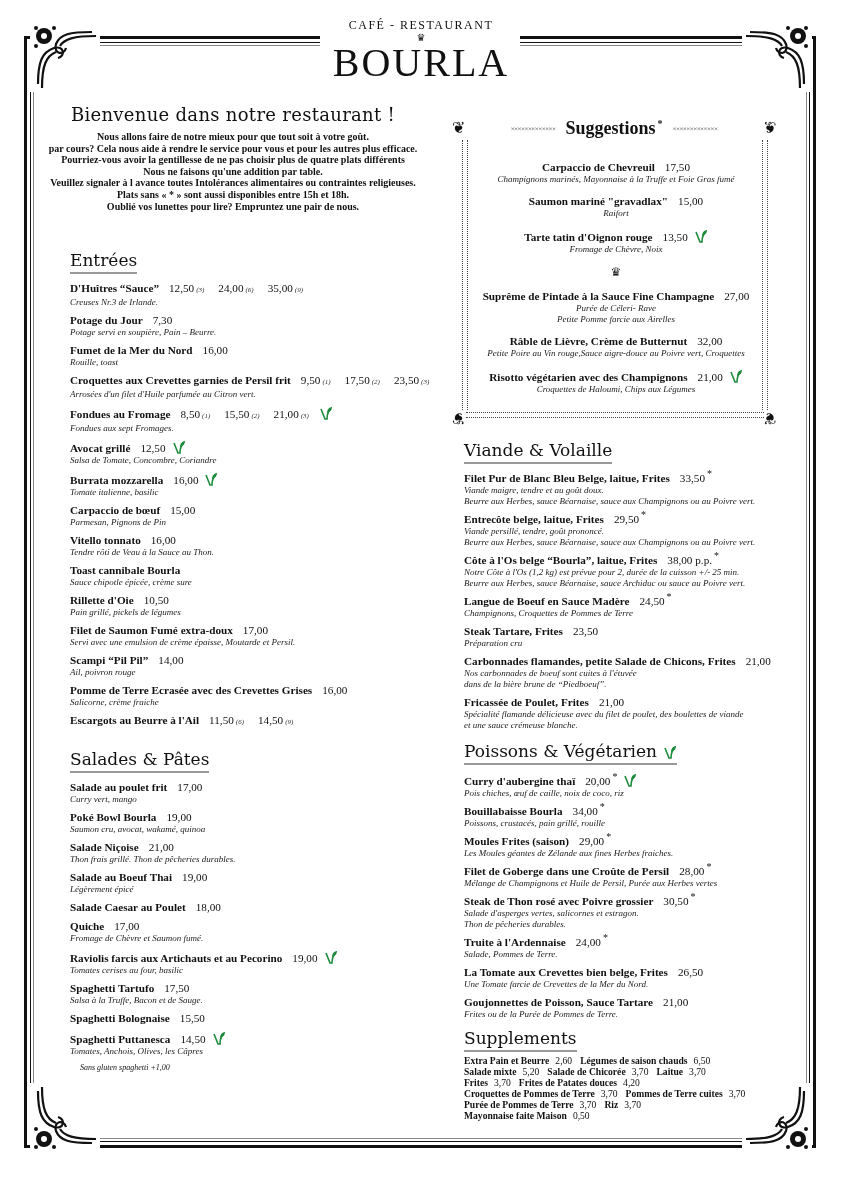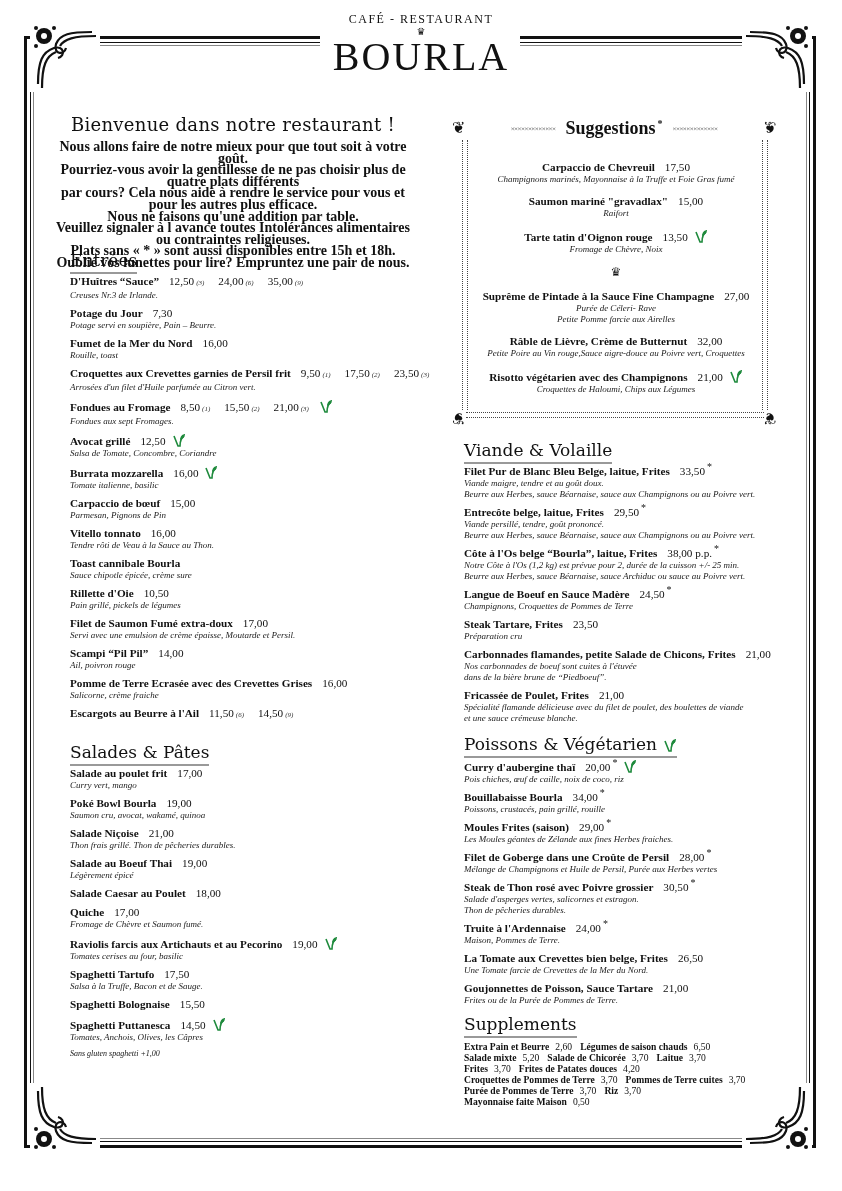--- a/index.html
+++ b/index.html
@@ -23,33 +23,33 @@
   .corner { position: absolute; width: 70px; height: 70px; background: #fff; }
   .corner svg { width: 70px; height: 70px; display: block; }
   .c-tl { left: 30px; top: 22px; }
   .c-tr { right: 30px; top: 22px; transform: scaleX(-1); }
   .c-bl { left: 30px; bottom: 38px; transform: scaleY(-1); }
   .c-br { right: 30px; bottom: 38px; transform: scale(-1,-1); }
 
   
   .brand { position: absolute; left: 0; right: 0; top: 12px; text-align: center; background: transparent; }
   .brand-bg { position: absolute; left: 320px; top: 30px; width: 200px; height: 60px; background: #fff; }
-  .brand-sub { font-size: 12px; letter-spacing: 1.5px; margin-top: 0; position: relative; }
+  .brand-sub { font-size: 12px; letter-spacing: 1.5px; margin-top: 6px; position: relative; }
   .brand-crown { font-size: 10px; line-height: 10px; position: relative; }
   .brand-name { font-size: 40px; letter-spacing: 2px; line-height: 40px; position: relative; font-weight: normal; }
 
   
-  .welcome { position: absolute; left: 48px; top: 114px; width: 370px; text-align: center; }
+  .welcome { position: absolute; left: 48px; top: 104px; width: 370px; text-align: center; }
   .welcome h2 { font-family: "DejaVu Serif", serif; font-weight: normal; font-size: 18px; margin: 0 0 6px 0; letter-spacing: 0.3px; }
-  .welcome p { margin: 0; font-size: 14px; font-weight: bold; line-height: 11.6px; }
+  .welcome p { margin: 0; font-size: 10px; font-weight: bold; line-height: 11.6px; }
 
   
   .section-title {
     font-family: "DejaVu Serif", serif; font-weight: normal; font-size: 17px;
-    display: inline-block; padding-bottom: 2px; border-bottom: 2px solid #999; margin: 0 0 1px 0;
+    display: inline-block; padding-bottom: 2px; border-bottom: 2px solid #999; margin: 0 0 8px 0;
   }
   .col-left { position: absolute; left: 70px; top: 250px; width: 360px; }
   .col-right { position: absolute; left: 464px; width: 330px; }
   .item { margin-bottom: 6px; }
   .item-line { font-size: 11.2px; line-height: 13px; white-space: nowrap; }
   .item-name { font-weight: bold; }
   .item-price { margin-left: 10px; }
   .qty { font-style: italic; font-size: 7px; margin-left: 2px; margin-right: 4px; color: #333; }
   .item-desc { font-style: italic; font-size: 9px; line-height: 11px; color: #222; }
   .star { font-size: 10px; vertical-align: super; line-height: 0; margin-left: 2px; }
@@ -72,21 +72,21 @@
   .fl-bl { left: 0; bottom: 2px; transform: scaleY(-1); } .fl-br { right: 0; bottom: 2px; transform: scale(-1,-1); }
   .sugg-body { position: absolute; left: 18px; right: 14px; top: 32px; text-align: center; margin-top: 13px; }
   .sugg-item { margin-bottom: 10px; }
   .sugg-item .item-line { white-space: nowrap; }
   .sugg-crown { text-align: center; font-size: 12px; margin: 2px 0 10px 0; }
 
   
   .supp-line { font-size: 9.6px; line-height: 11px; white-space: nowrap; }
   .supp-line b { font-weight: bold; }
   .supp-line .sp { margin: 0 8px 0 6px; }
-  .gf-note { font-style: italic; font-size: 8px; margin-top: 6px; }
+  .gf-note { font-style: italic; font-size: 8px; margin-left: 10px; margin-top: 6px; }
 </style>
 </head>
 <body>
 
 <div class="frame-outer"></div>
 <div class="frame-mid"></div>
 <div class="frame-inner"></div>
 
 <div class="corner c-tl">
   <svg viewBox="0 0 70 70">
@@ -152,22 +152,22 @@
 <div class="brand-bg"></div>
 <div class="brand">
   <div class="brand-sub">CAFÉ - RESTAURANT</div>
   <div class="brand-crown">♛</div>
   <div class="brand-name">BOURLA</div>
 </div>
 
 <div class="welcome">
   <h2>Bienvenue dans notre restaurant !</h2>
   <p>Nous allons faire de notre mieux pour que tout soit à votre goût.</p>
+  <p>par cours? Cela nous aide à rendre le service pour vous et pour les autres plus efficace.</p>
   <p>Pourriez-vous avoir la gentillesse de ne pas choisir plus de quatre plats différents</p>
-  <p>par cours? Cela nous aide à rendre le service pour vous et pour les autres plus efficace.</p>
   <p>Nous ne faisons qu'une addition par table.</p>
   <p>Veuillez signaler à l avance toutes Intolérances alimentaires ou contraintes religieuses.</p>
   <p>Plats sans « * » sont aussi disponibles entre 15h et 18h.</p>
   <p>Oublié vos lunettes pour lire? Empruntez une pair de nous.</p>
 </div>
 
 <div class="col-left">
   <div class="section-title">Entrées</div>
   <div id="entrees-list">
       <div class="item">
@@ -407,21 +407,21 @@
         <div class="item-line"><span class="item-name">Filet de Goberge dans une Croûte de Persil</span><span class="item-price">28,00</span><span class="star">*</span></div>
         <div class="item-desc">Mélange de Champignons et Huile de Persil, Purée aux Herbes vertes</div>
       </div>
       <div class="item">
         <div class="item-line"><span class="item-name">Steak de Thon rosé avec Poivre grossier</span><span class="item-price">30,50</span><span class="star">*</span></div>
         <div class="item-desc">Salade d'asperges vertes, salicornes et estragon.</div>
         <div class="item-desc">Thon de pêcheries durables.</div>
       </div>
       <div class="item">
         <div class="item-line"><span class="item-name">Truite à l'Ardennaise</span><span class="item-price">24,00</span><span class="star">*</span></div>
-        <div class="item-desc">Maison, Pommes de Terre.</div>
+        <div class="item-desc">Salade, Pommes de Terre.</div>
       </div>
       <div class="item">
         <div class="item-line"><span class="item-name">La Tomate aux Crevettes bien belge, Frites</span><span class="item-price">26,50</span></div>
         <div class="item-desc">Une Tomate farcie de Crevettes de la Mer du Nord.</div>
       </div>
       <div class="item">
         <div class="item-line"><span class="item-name">Goujonnettes de Poisson, Sauce Tartare</span><span class="item-price">21,00</span></div>
         <div class="item-desc">Frites ou de la Purée de Pommes de Terre.</div>
       </div>
     </div>

